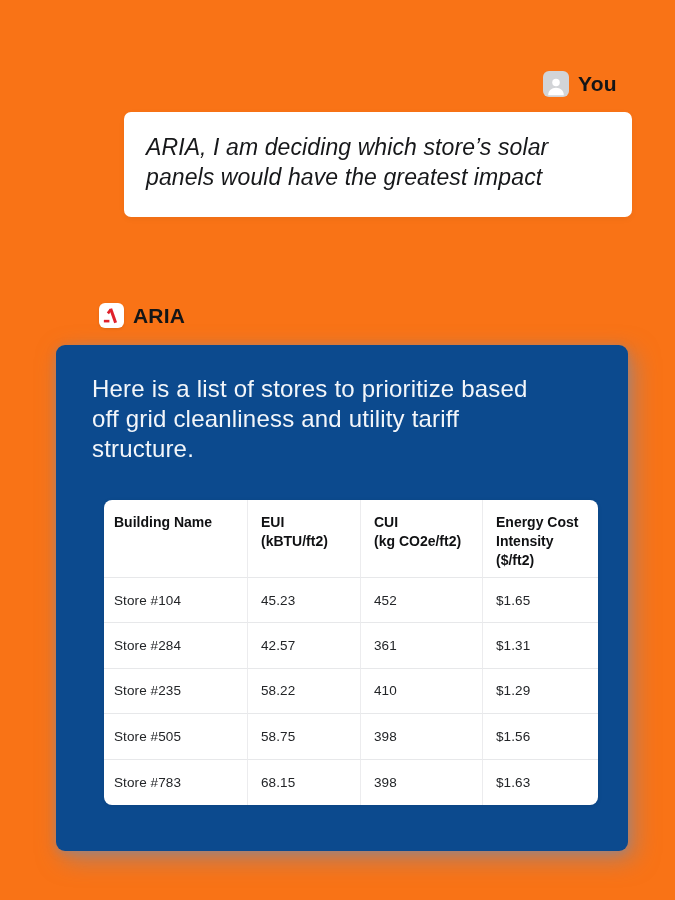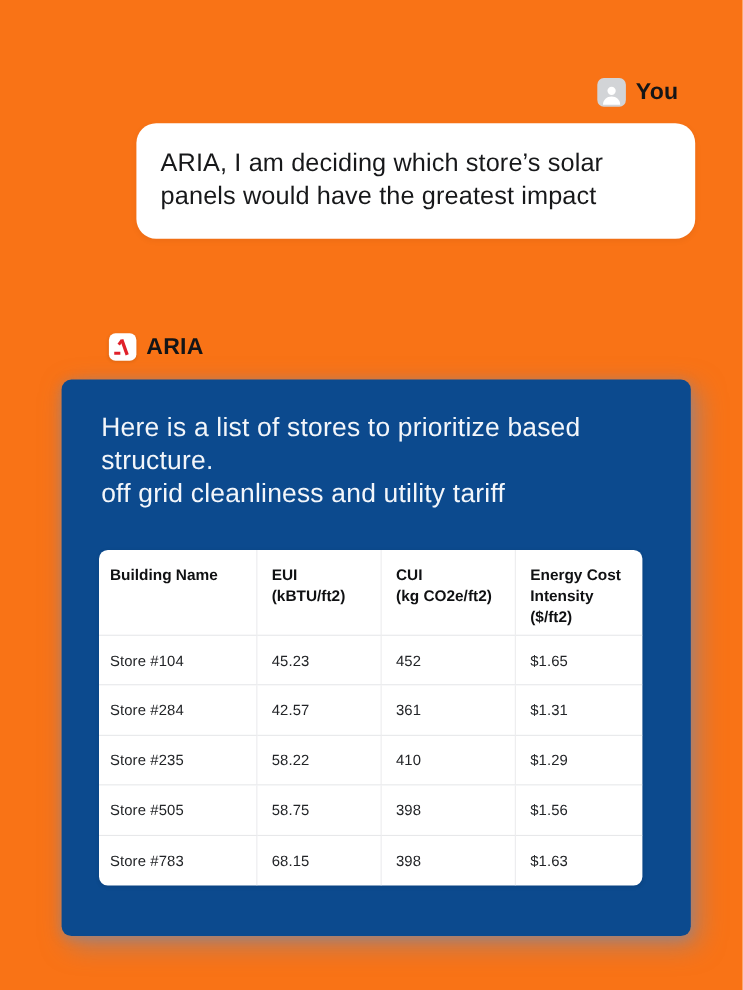--- a/index.html
+++ b/index.html
@@ -8,39 +8,40 @@
     position:relative;width:675px;height:900px;overflow:hidden;
     background:#f97316;
   }
   
   .user-head{position:absolute;left:543px;top:71px;display:flex;align-items:center;gap:9px;}
   .avatar{width:26px;height:26px;background:#d2d4d7;border-radius:6px;overflow:hidden;
           display:flex;align-items:flex-end;justify-content:center;}
   .sender{font-size:21px;font-weight:bold;color:#141517;letter-spacing:.2px;}
   .user-card{
     position:absolute;left:124px;top:112px;width:508px;box-sizing:border-box;
-    background:#ffffff;border-radius:18px;padding:20px 24px 25px 22px;
+    background:#ffffff;border-radius:7px;padding:20px 24px 25px 22px;
     box-shadow:0 2px 6px rgba(0,0,0,.05);
+    font-style:italic;
   }
   .msg-line{font-size:23px;line-height:30px;color:#17181a;letter-spacing:.1px;white-space:nowrap;}
   
   .aria-head{position:absolute;left:67px;top:303px;display:flex;align-items:center;gap:9px;padding-left:32px;}
   .aria-logo{width:25px;height:25px;background:#ffffff;border-radius:6px;
              box-shadow:0 1px 3px rgba(0,0,0,.10);
              display:flex;align-items:center;justify-content:center;}
   .aria-card{
     position:absolute;left:56px;top:345px;width:572px;height:506px;
     background:#0c4a8e;border-radius:9px;
     box-shadow:6px 8px 24px rgba(110,138,180,.55), 0 2px 10px rgba(110,138,180,.35);
   }
   .aria-intro{position:absolute;left:36px;top:29px;}
   .intro-line{font-size:24px;line-height:30px;color:#f3f6fa;letter-spacing:.2px;white-space:nowrap;}
   
   .store-table{
-    position:absolute;left:34px;top:155px;width:494px;height:305px;
+    position:absolute;left:48px;top:155px;width:494px;height:305px;
     background:#ffffff;border-radius:8px;overflow:hidden;
     box-shadow:0 1px 4px rgba(0,0,0,.10);
     display:grid;
     grid-template-columns:144px 113px 122px 115px;
     grid-template-rows:78px repeat(5,45.4px);
     box-sizing:border-box;
   }
   .th,.td{border-right:1px solid #ececee;border-bottom:1px solid #e7e8ea;
           padding-left:13px;box-sizing:border-box;min-width:0;}
   .c1{padding-left:10px;}
@@ -79,22 +80,22 @@
           <line x1="3.4" y1="19.2" x2="10.0" y2="19.2" stroke-width="3.1"></line>
         </g>
       </svg>
     </span>
     <span class="sender">ARIA</span>
   </div>
 
   <div class="aria-card">
     <div class="aria-intro">
       <div class="intro-line">Here is a list of stores to prioritize based</div>
+      <div class="intro-line">off grid cleanliness and utility tariff</div>
       <div class="intro-line">structure.</div>
-      <div class="intro-line">off grid cleanliness and utility tariff</div>
     </div>
 
     <div class="store-table">
 
       <div class="th c1">
         <div>Building Name</div>
       </div>
       <div class="th">
         <div>EUI</div>
         <div>(kBTU/ft2)</div>

